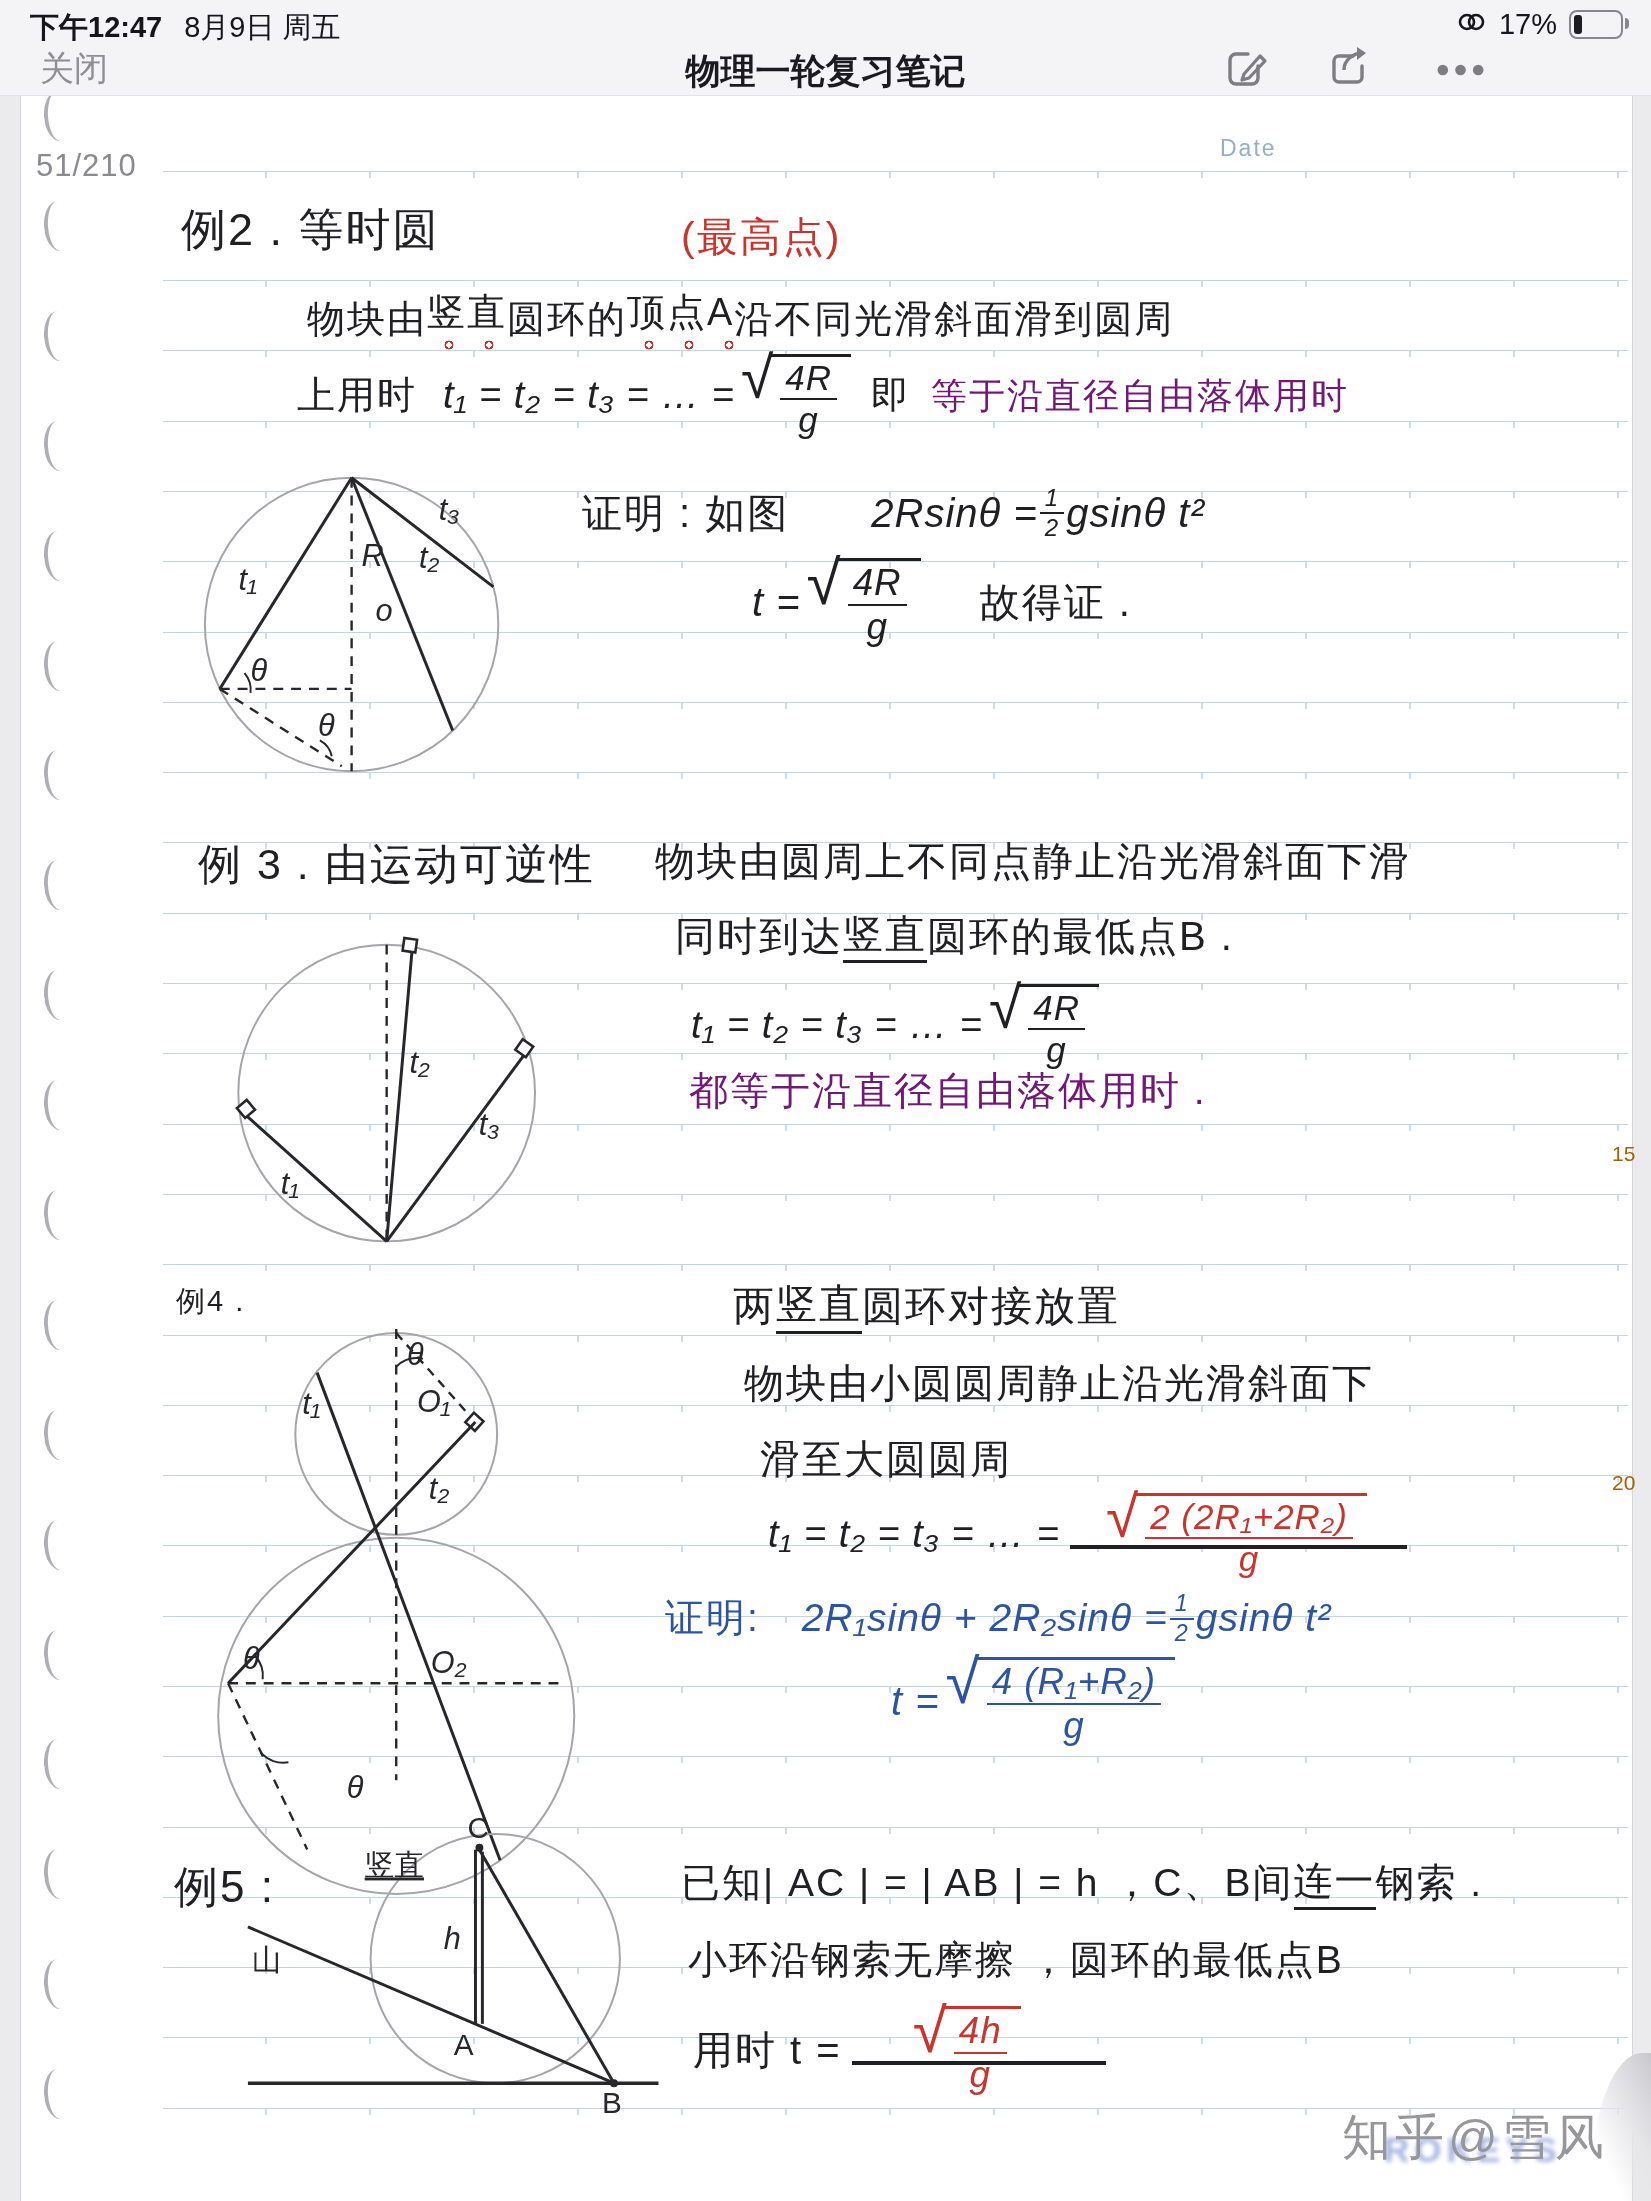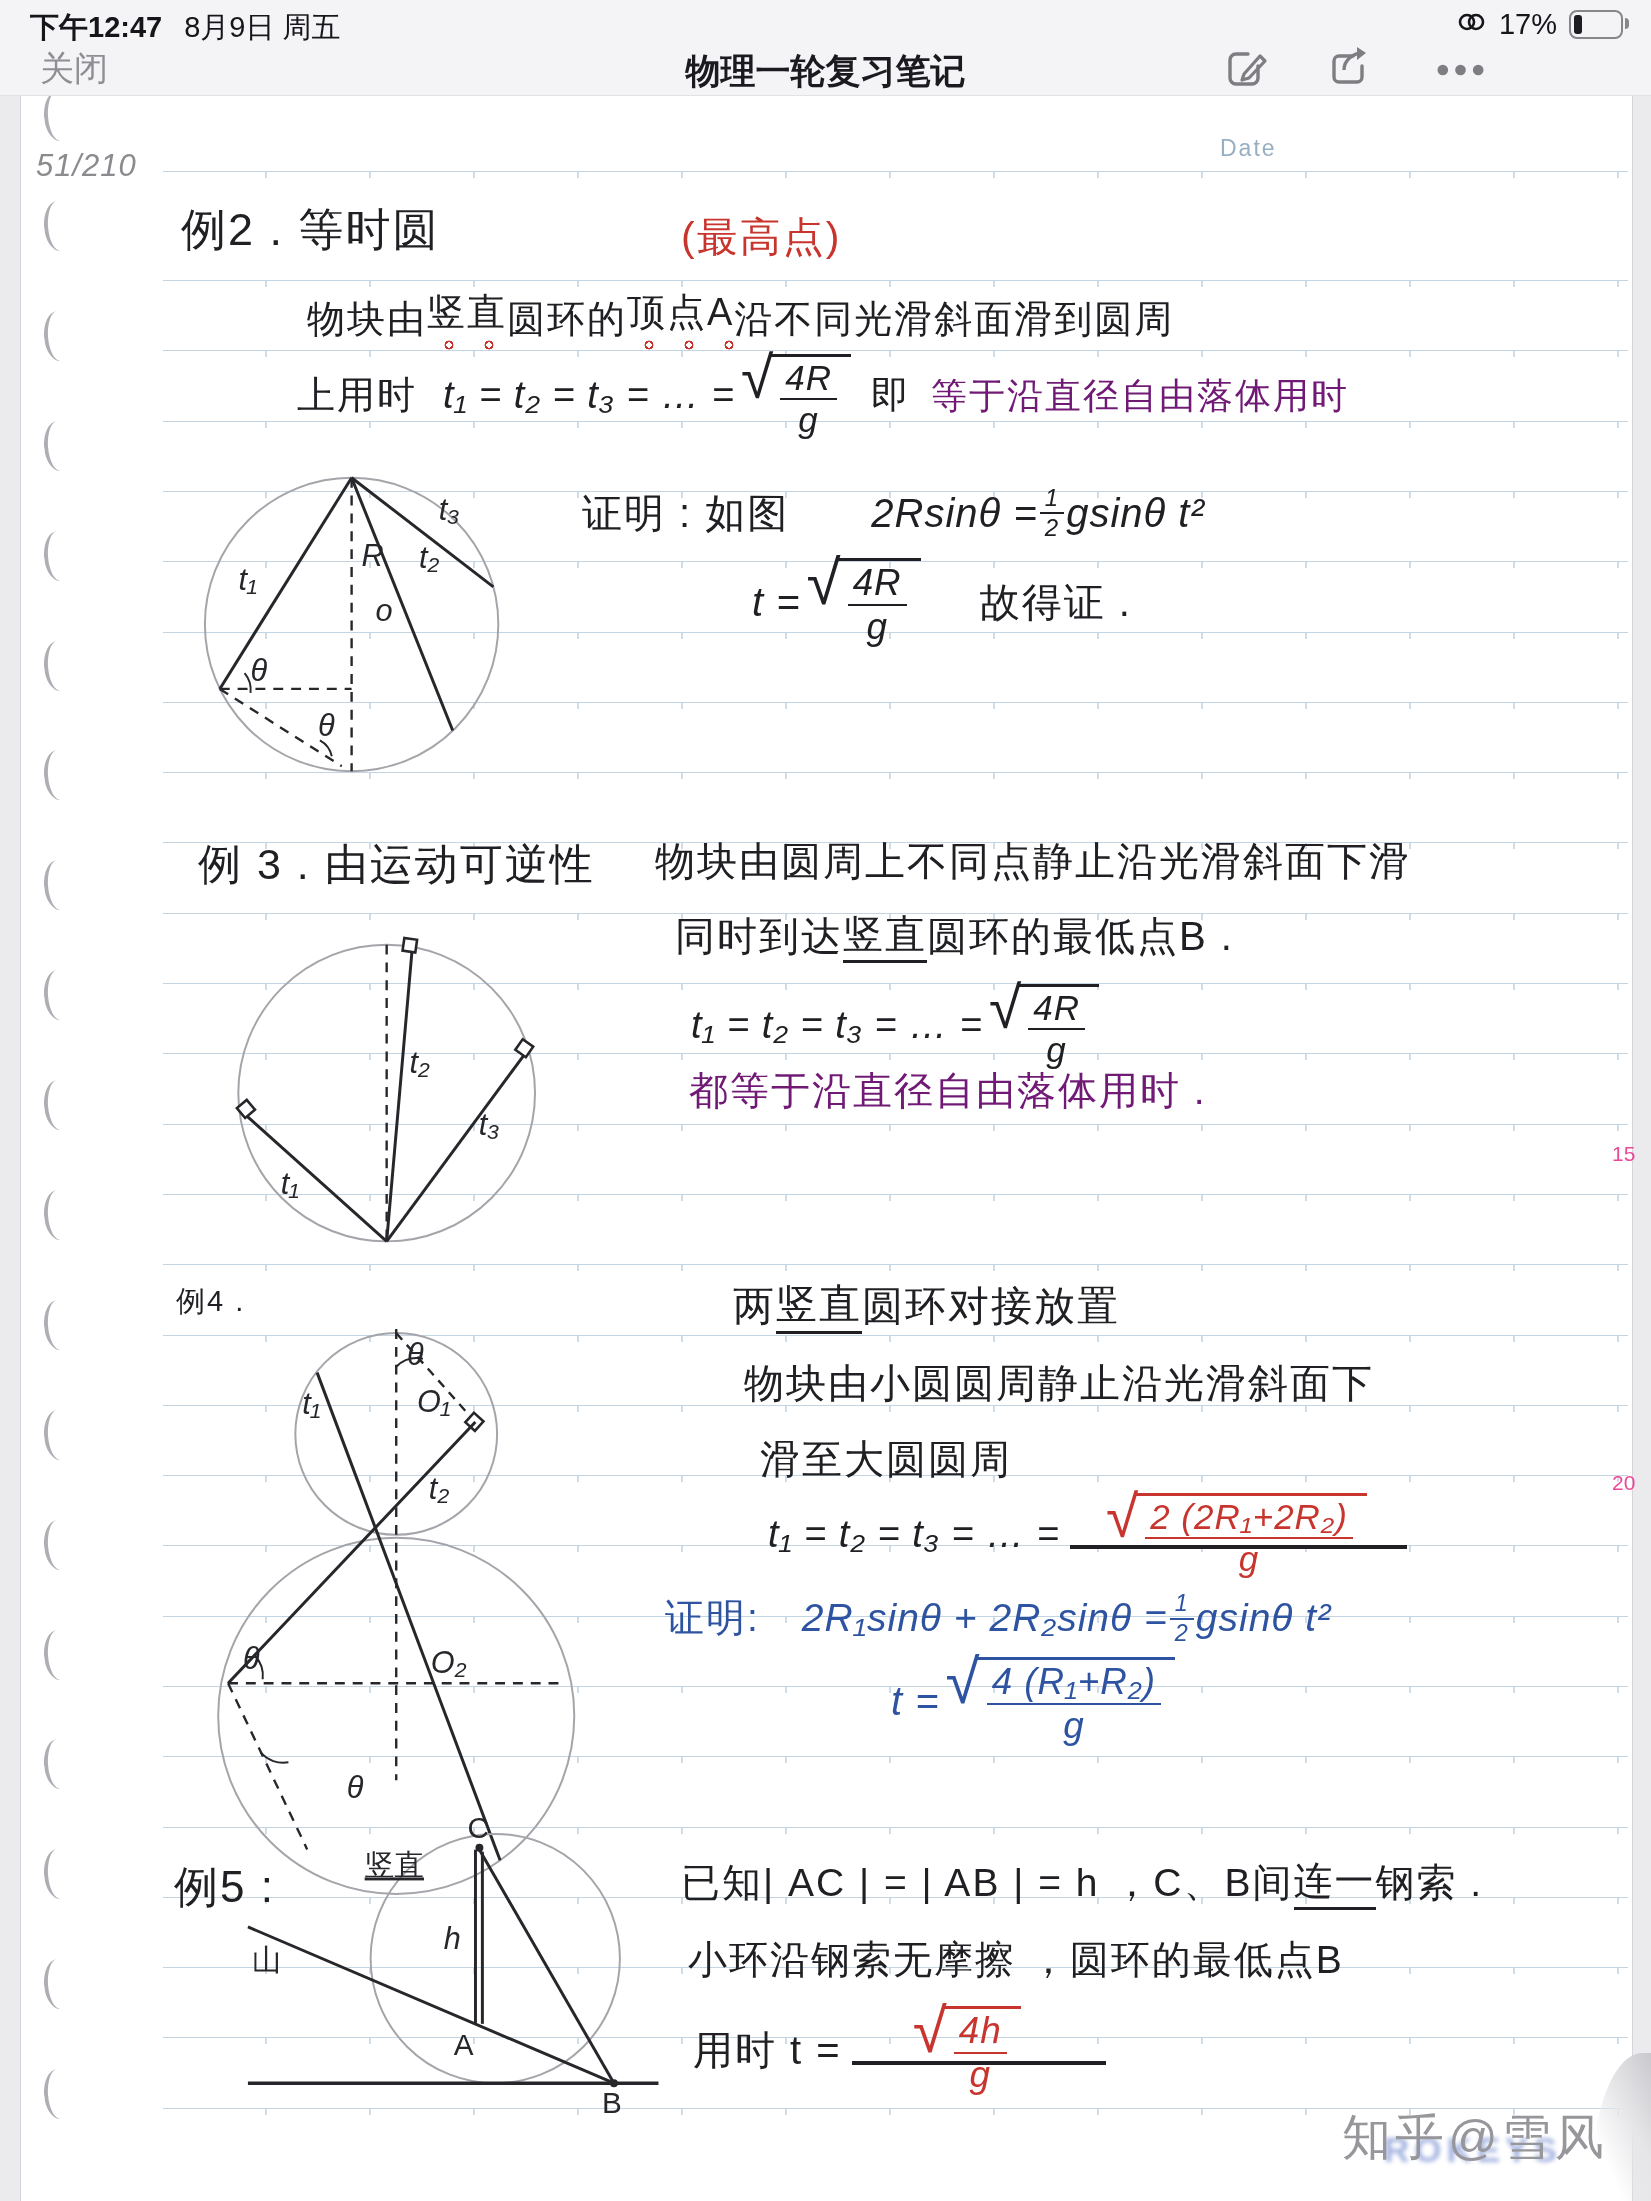--- a/index.html
+++ b/index.html
@@ -29,23 +29,23 @@
   .page{position:absolute;left:0;top:95px;width:1651px;height:2107px;background:#ffffff;}
   .gutter-l{position:absolute;left:0;top:0;width:20px;height:100%;background:#ebebee;border-right:1px solid #d6d6da;}
   .gutter-r{position:absolute;right:0;top:0;width:18px;height:100%;background:#ebebee;border-left:1px solid #d6d6da;}
   .curl{position:absolute;right:0;bottom:0;width:59px;height:149px;
         background:linear-gradient(245deg,#c9c9cd 0%,#e6e6e9 40%,rgba(240,240,242,0) 75%);
         border-top-left-radius:85%;}
   .rule{position:absolute;left:163px;width:1465px;height:7px;border-top:1.7px solid #c3d5e3;
         background:repeating-linear-gradient(90deg,transparent 0 102px,#cfdde9 102px 104px);
         background-size:104px 6px;background-repeat:repeat-x;}
   .spiral-mark{position:absolute;left:44px;width:26px;height:50px;border-left:4px solid #aeaeb4;border-radius:50%;transform:rotate(-4deg);}
-  .page-number{position:absolute;left:36px;top:53px;font-size:31px;color:#8a8a8f;letter-spacing:1px;font-style:italic;}
+  .page-number{position:absolute;left:36px;top:53px;font-size:31px;color:#8a8a8f;letter-spacing:1px;}
   .date-label{position:absolute;left:1220px;top:40px;font-size:23px;color:#98aec2;letter-spacing:2px;}
-  .margin-mark{position:absolute;left:1612px;font-size:21px;color:#ec4899;}
+  .margin-mark{position:absolute;left:1612px;font-size:21px;color:#a16207;}
   
   .hw{position:absolute;white-space:nowrap;display:flex;align-items:center;
       font-size:38px;color:#202024;letter-spacing:2px;line-height:1.25;}
   .red{color:#c8352e;} .yellow{color:#701a75;} .blue{color:#2e54a1;}
   .ul{border-bottom:3px solid currentColor;padding-bottom:1px;}
   .em-red{
     padding-bottom:13px;
     background-image:radial-gradient(circle at center,rgba(0,0,0,0) 0 2.6px,#c8352e 2.6px 4.4px,rgba(0,0,0,0) 4.6px);
     background-size:40px 10px;background-repeat:repeat-x;background-position:2px bottom;}
   .math{font-style:italic;letter-spacing:1px;}

